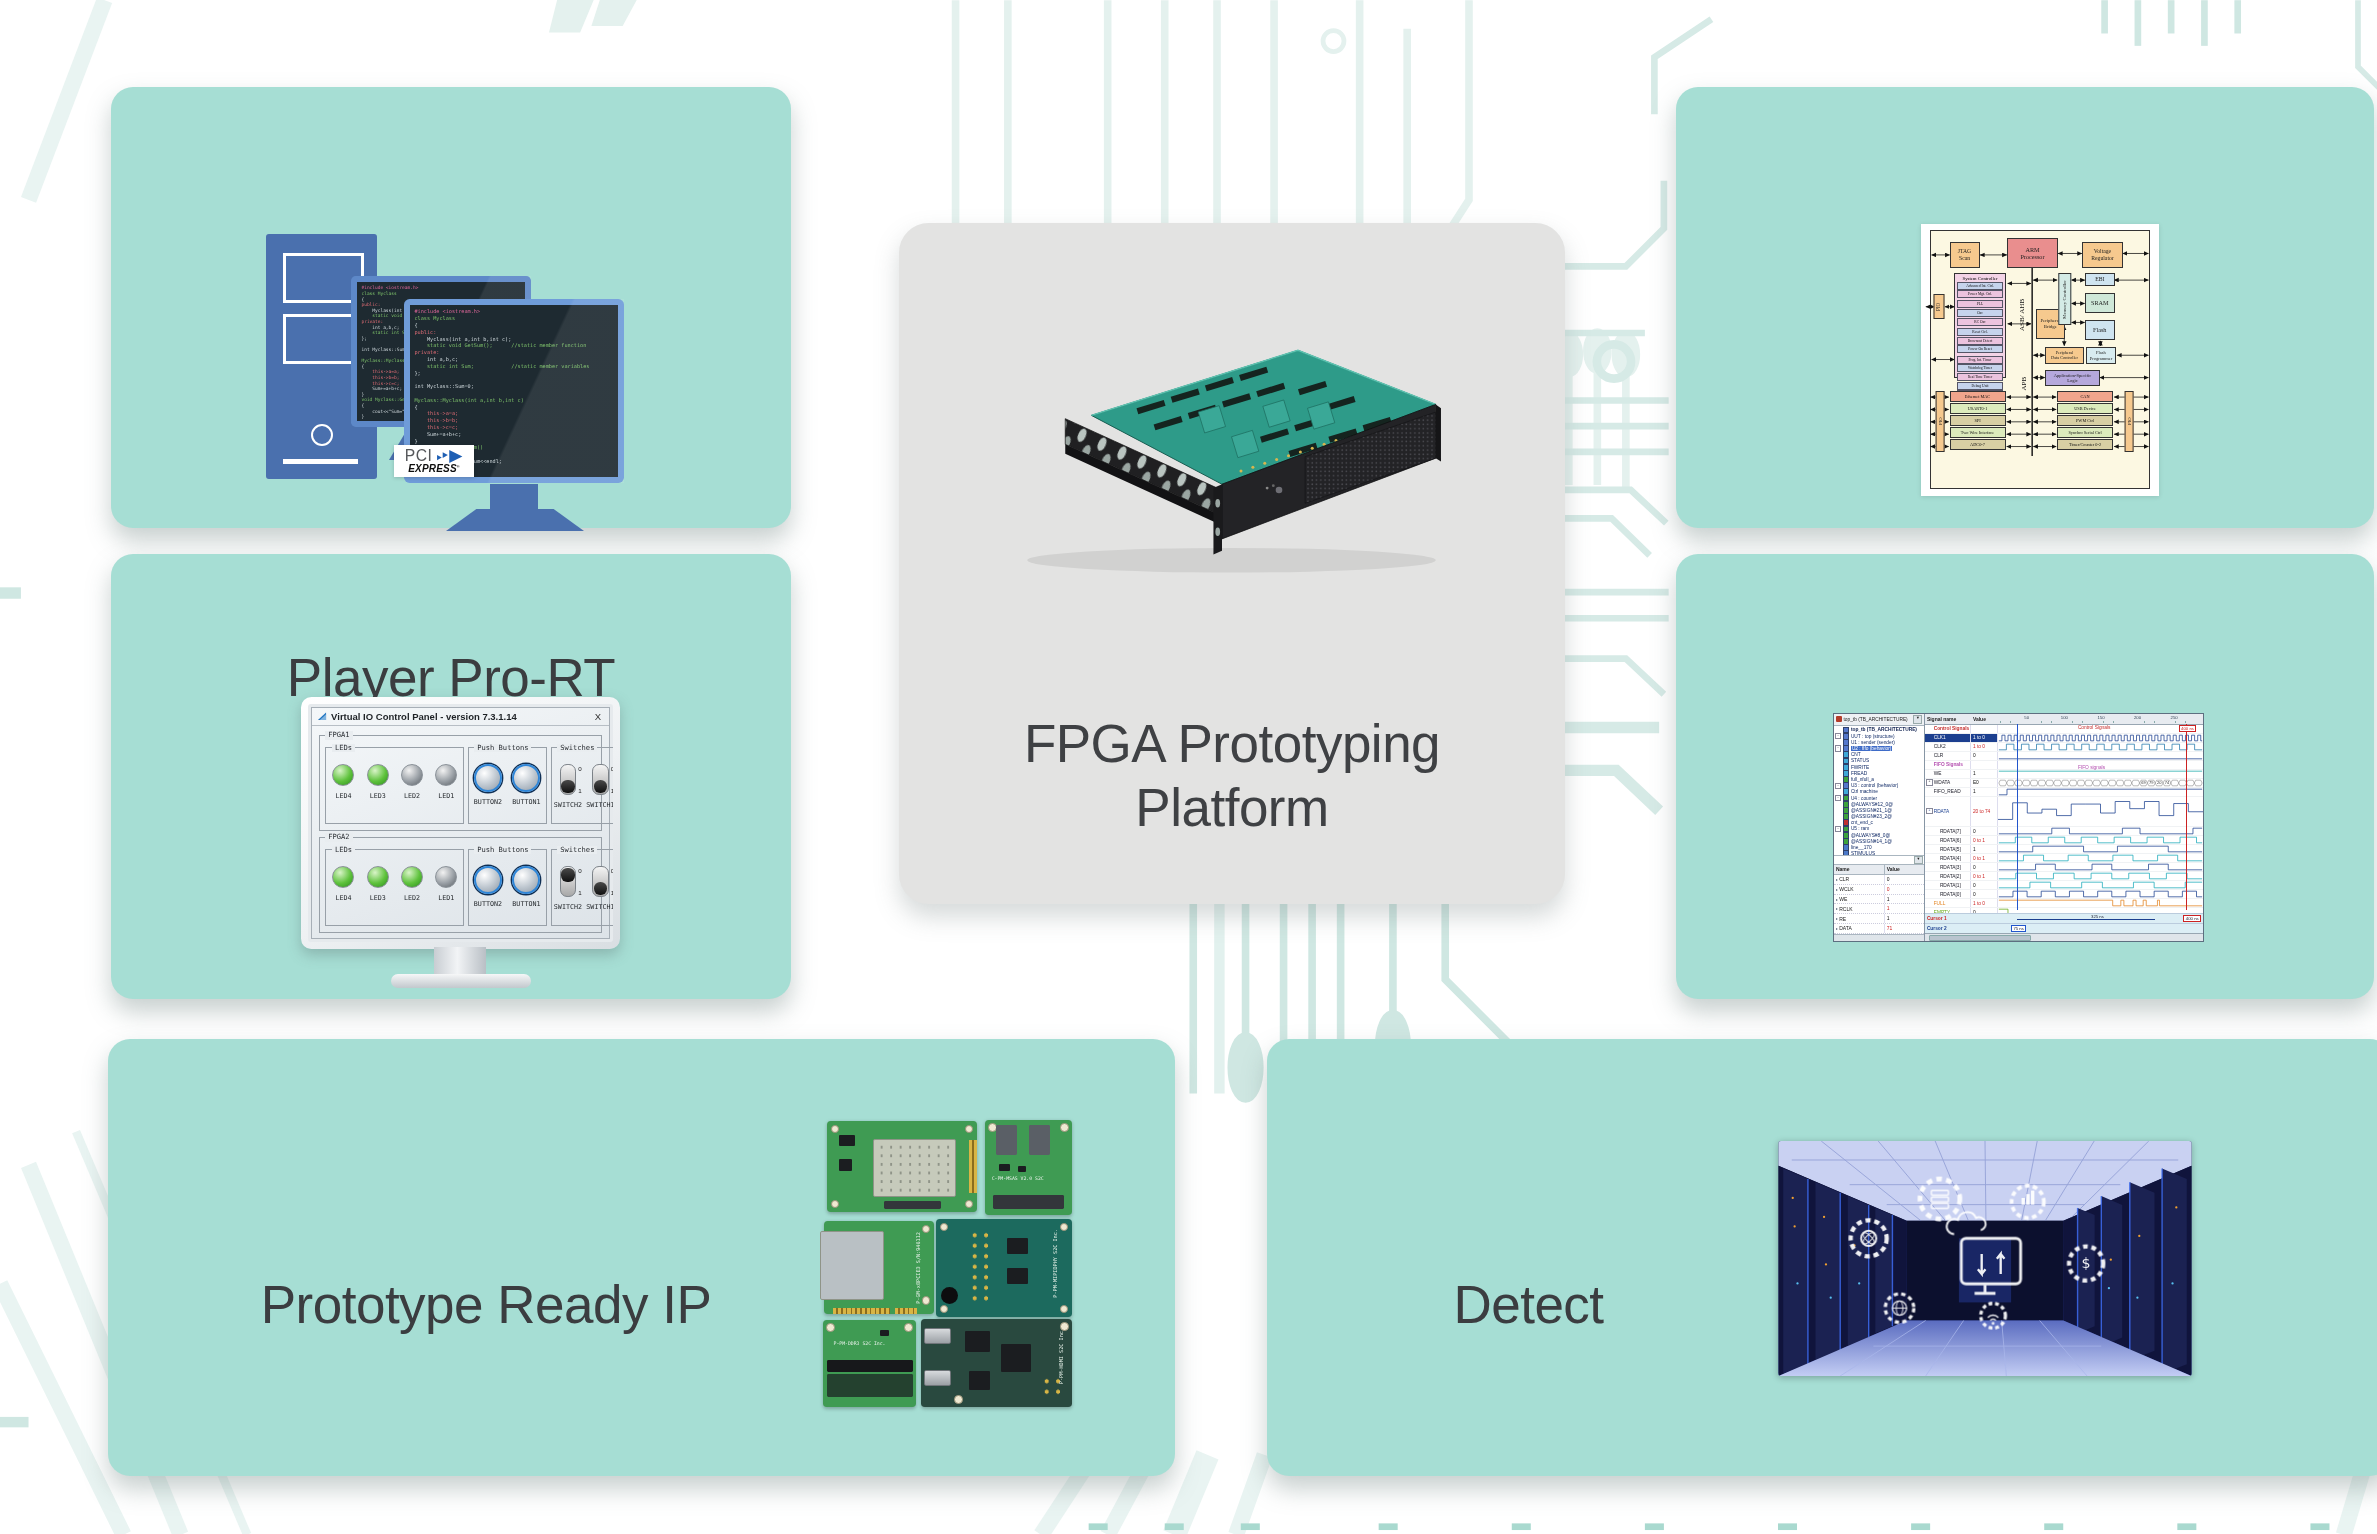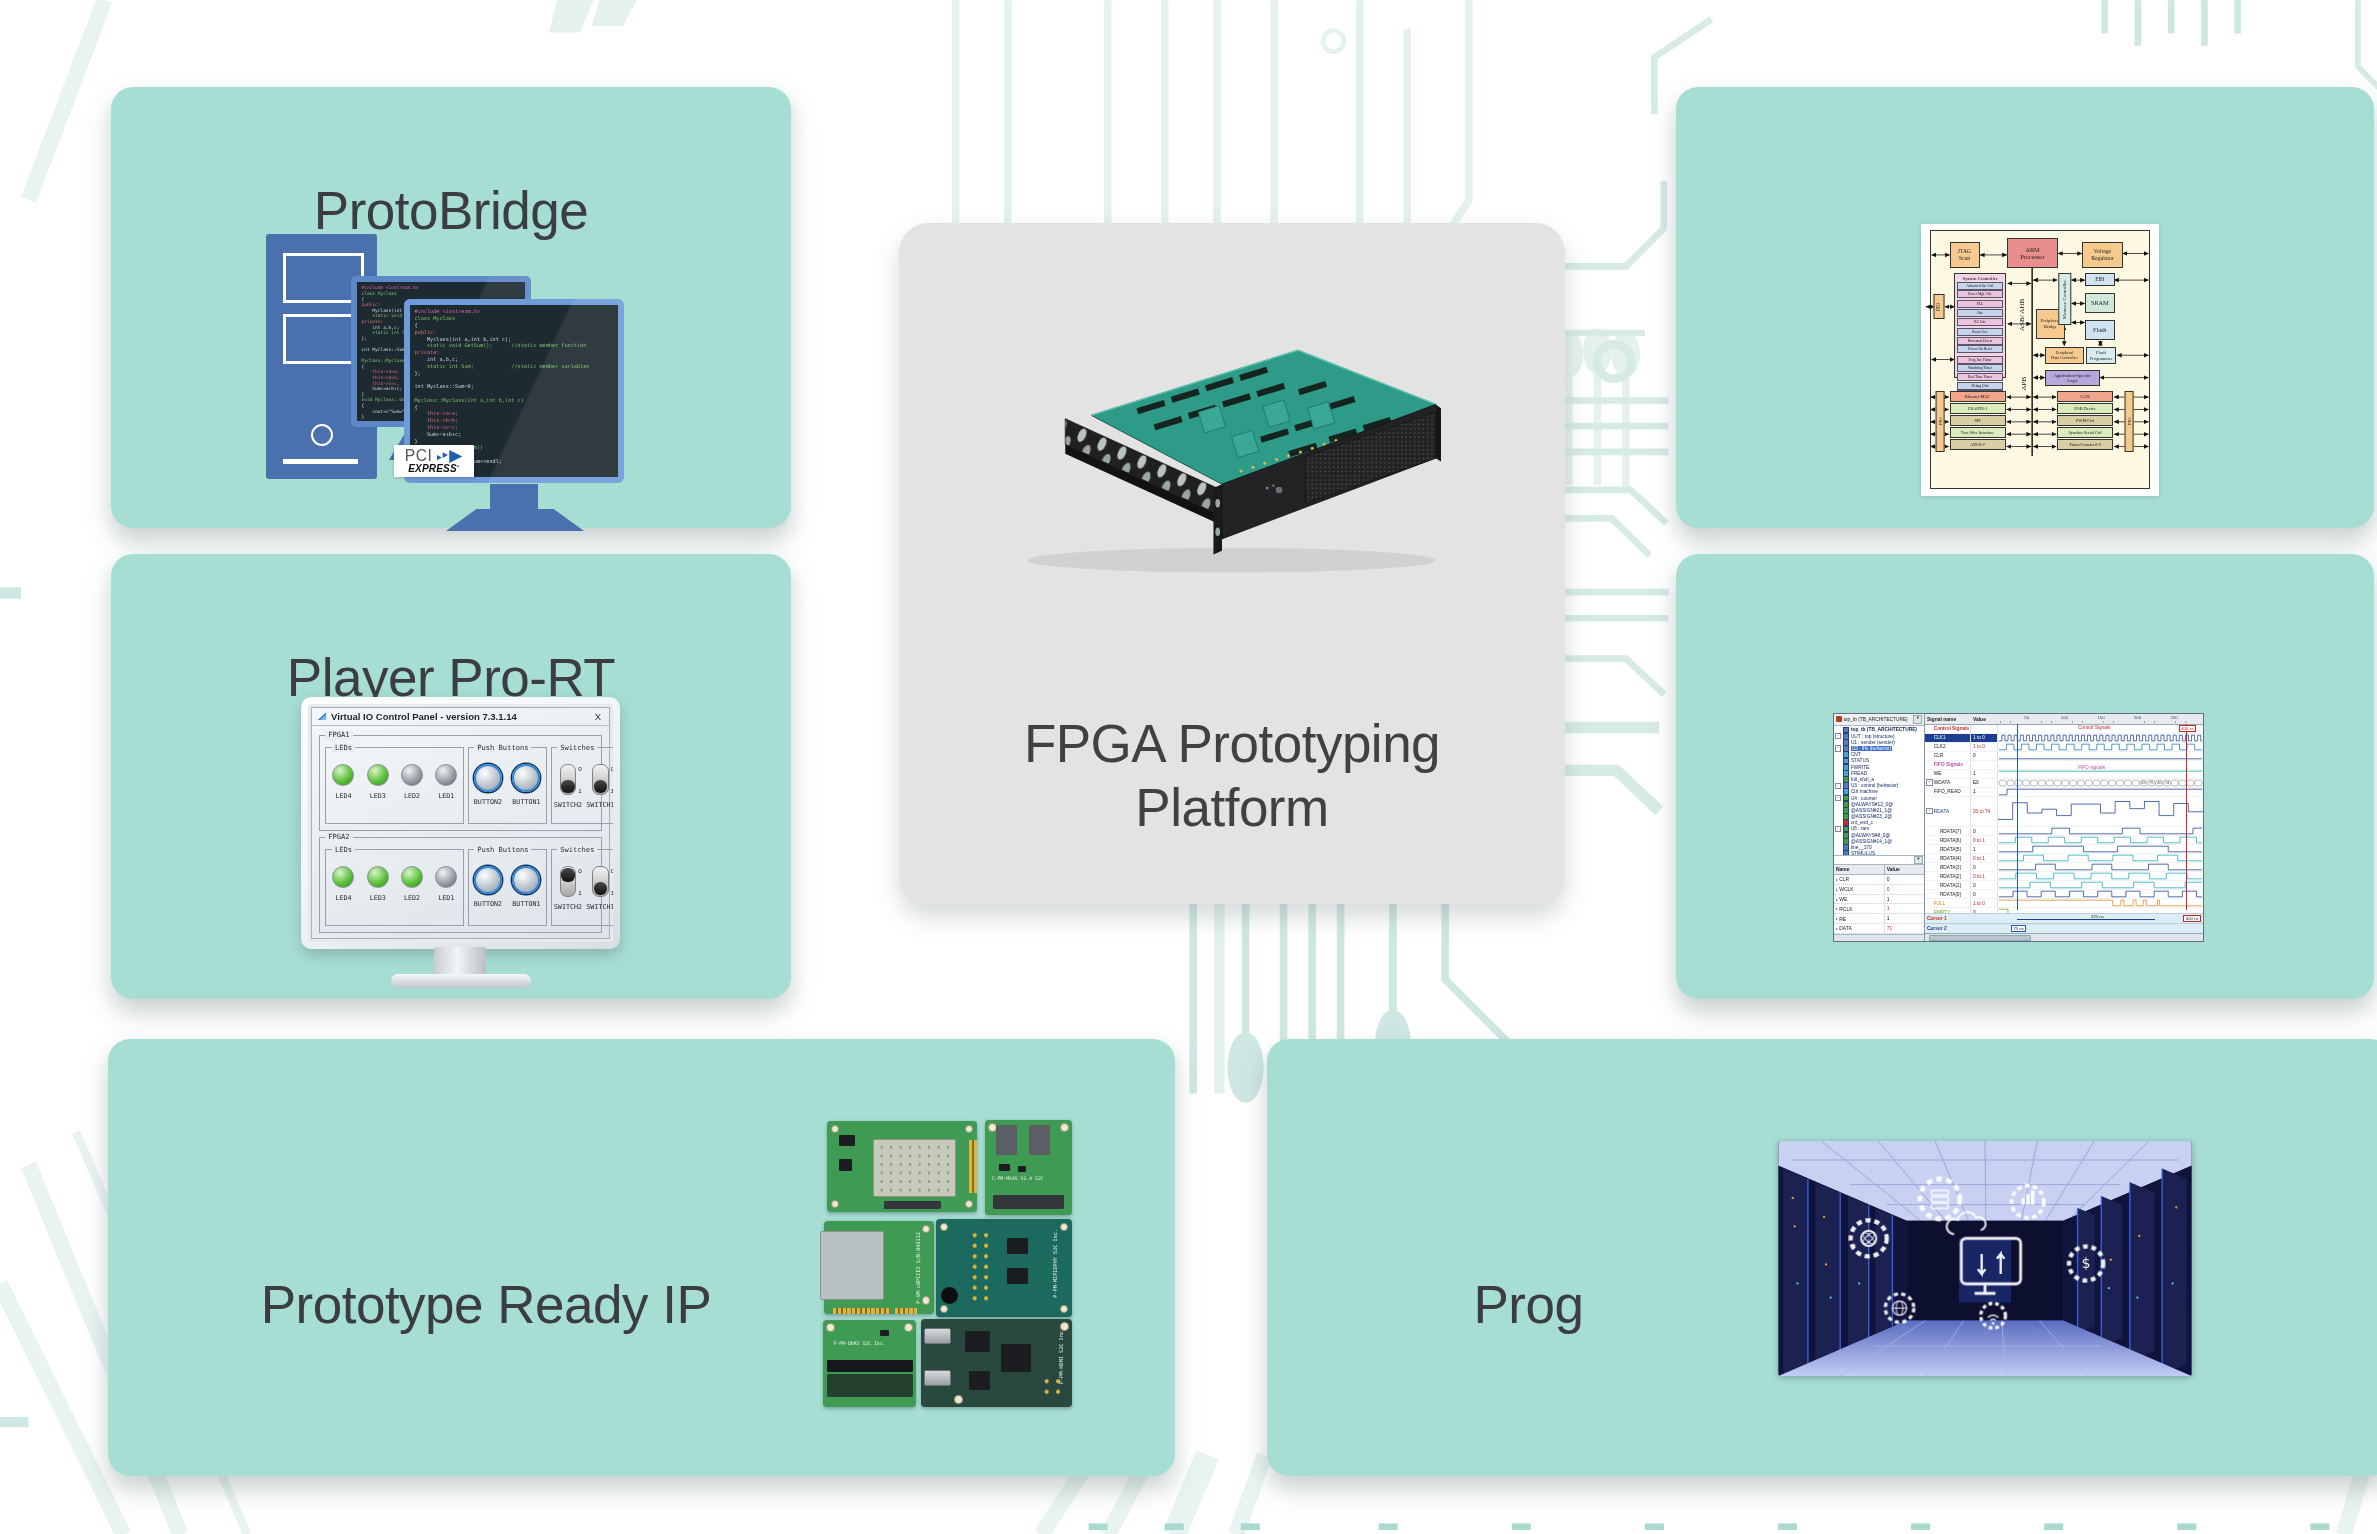--- a/index.html
+++ b/index.html
@@ -286,21 +286,20 @@
       <rect x="5060" y="1300" width="62" height="20"></rect>
         <rect x="5060" y="1360" width="62" height="20"></rect>
     </g>
     <g stroke="#d6eae6" stroke-width="12" fill="none">
       <line x1="5100" y1="700" x2="5100" y2="1240"></line>
       <polyline points="4960,0 4960,140 5040,220"></polyline>
     </g>
   </svg>
 
   <section class="card" id="card-pb">
-    <h2 class="card-title">ProtoBridge</h2>
     <div class="pb-art">
       <div class="tower">
         <div class="bay b1"></div>
         <div class="bay b2"></div>
         <div class="pwr"></div>
         <div class="slot"></div>
       </div>
       <div class="stand-back"></div>
       <div class="mon back">
         <div class="screen code">
@@ -1305,21 +1304,21 @@
           <span class="clabel" style="left:86px;top:1px;border:0.5px solid #2255cc;background:#fff;padding:0 1.4px">75 ns</span>
         </div>
         <div class="wv-hs">
             <div class="hs-thumb"></div>
           </div>
       </div>
     </div>
   </section>
 
   <section class="card" id="card-ne">
-    <h2 class="card-title">Prog</h2>
+    <h2 class="card-title">Detect</h2>
     <div class="ne-art">
       <svg width="414" height="235" viewBox="0 0 870 495">
         <defs>
           <linearGradient id="neb" x1="0" y1="0" x2="0" y2="1">
             <stop offset="0" stop-color="#11153d"></stop>
               <stop offset="1" stop-color="#2c3b92"></stop>
           </linearGradient>
           <linearGradient id="nef" x1="0" y1="0" x2="0" y2="1">
             <stop offset="0" stop-color="#5a6cc0"></stop>
               <stop offset="1" stop-color="#c3cdf4"></stop>

